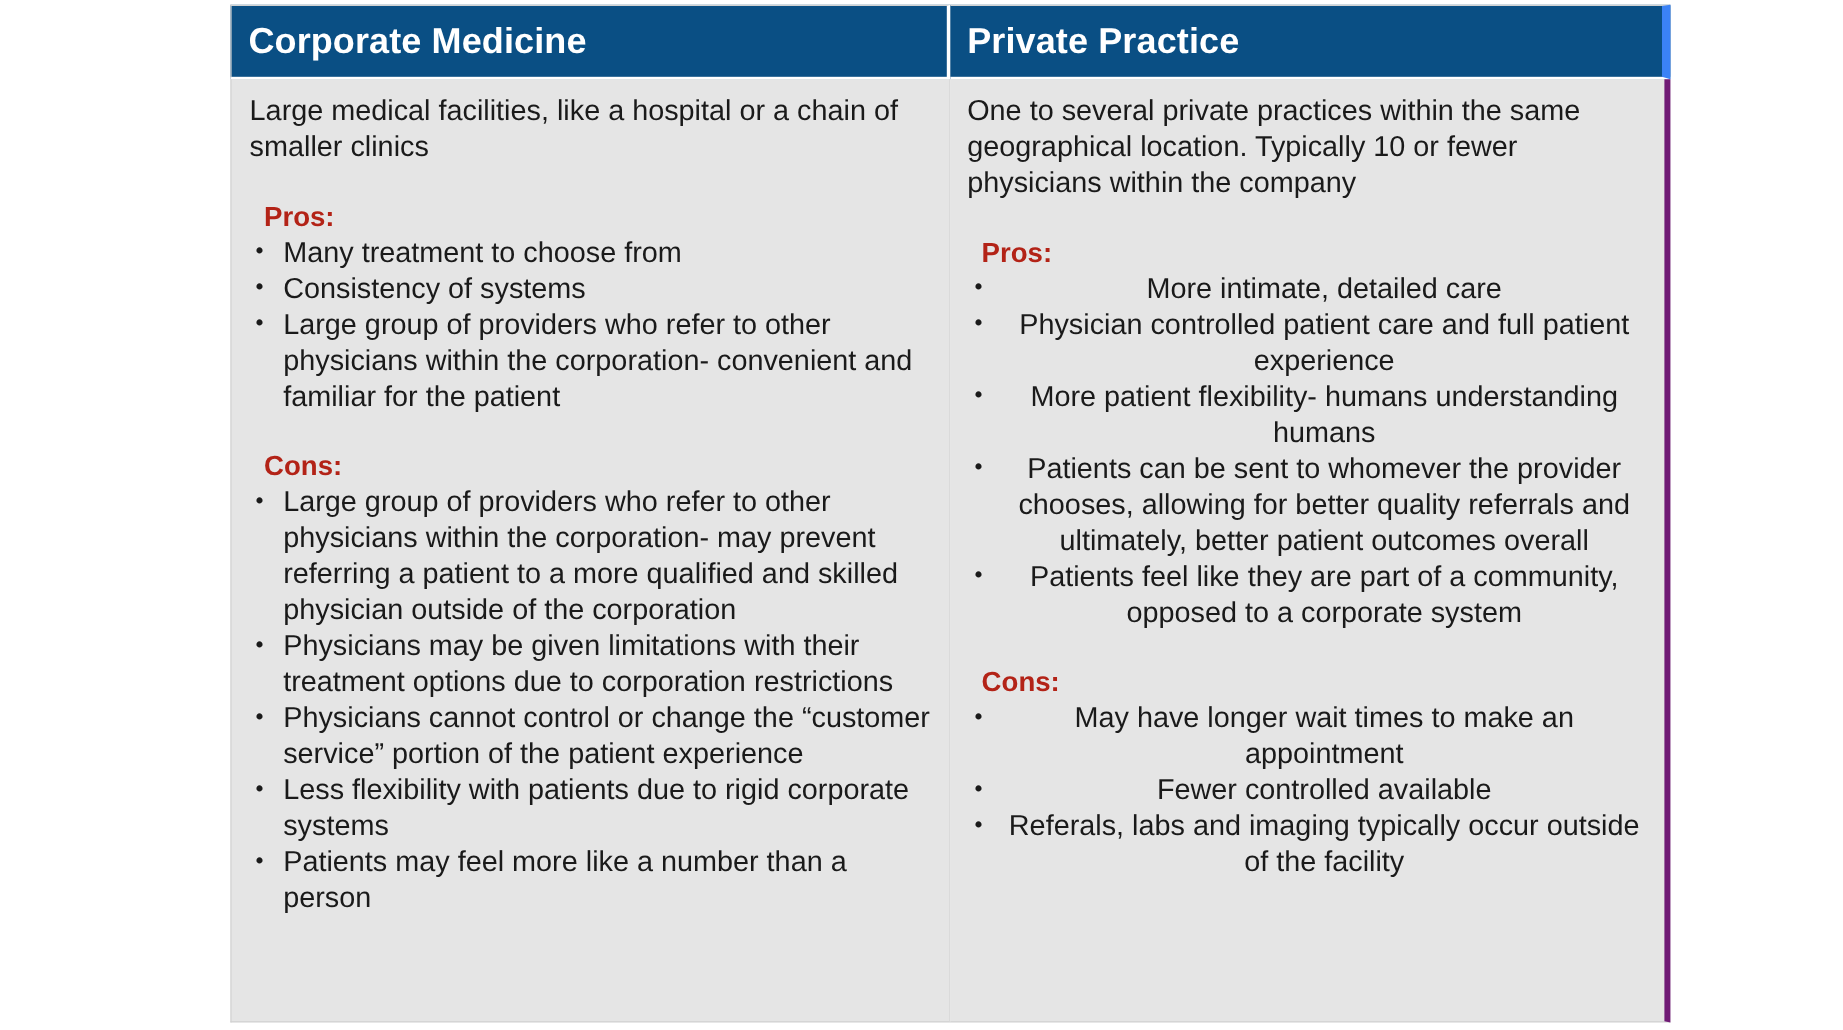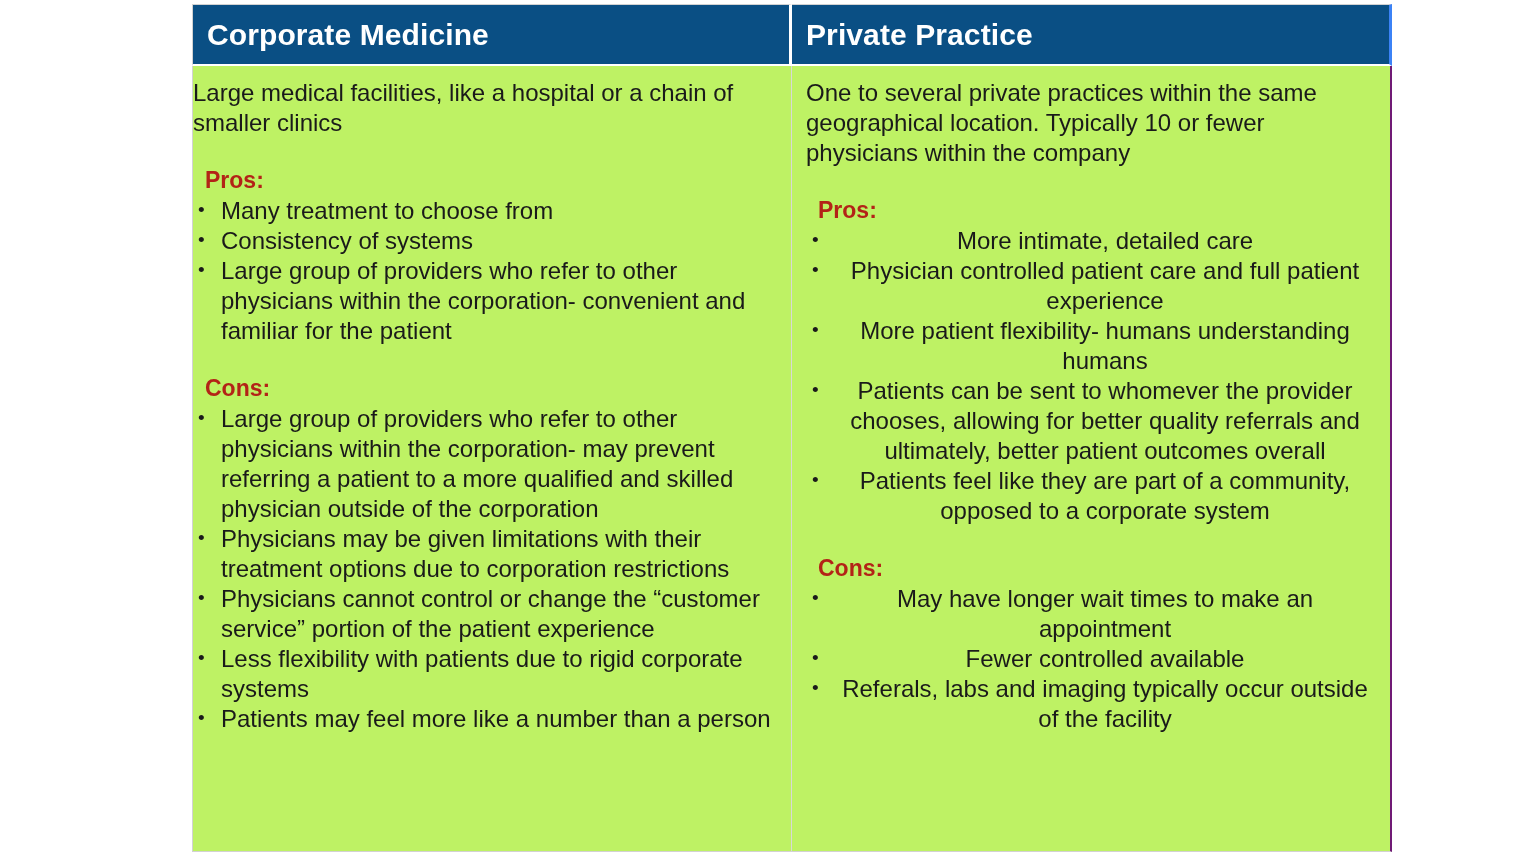--- a/index.html
+++ b/index.html
@@ -44,37 +44,37 @@
     text-align: left;
     border-top: 1px solid #d2d2d2;
     border-bottom: 2px solid #ffffff;
     box-sizing: border-box;
   }
   .col-head.left-head {
     border-left: 1px solid #d2d2d2;
     border-right: 3px solid #ffffff;
   }
   .col-head.right-head {
-    border-right: 3px solid #3b82f6;
+    border-right: 7px solid #3b82f6;
   }
 
   .body-cell {
-    background: #bef264;
+    background: #e5e5e5;
     vertical-align: top;
-    padding: 12px 16px 14px 0;
+    padding: 12px 16px 14px 15px;
     border-bottom: 1px solid #d2d2d2;
     box-sizing: border-box;
     height: 786px;
   }
   .body-cell.left-body {
     border-left: 1px solid #d2d2d2;
     border-right: 1px solid #d8d8d8;
   }
   .body-cell.right-body {
-    border-right: 2px solid #701a75;
+    border-right: 5px solid #701a75;
     padding-left: 14px;
   }
 
   .intro {
     font-size: 24px;
     line-height: 30px;
     color: #1a1a1a;
     margin: 0;
   }
 

